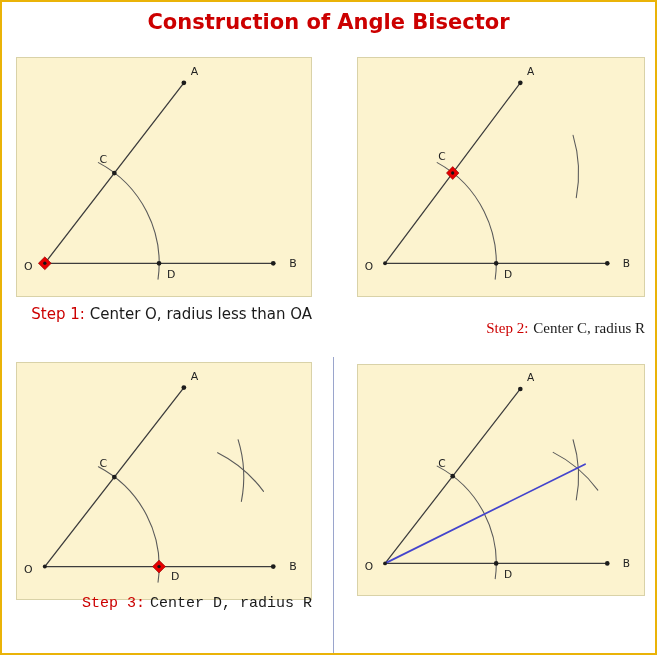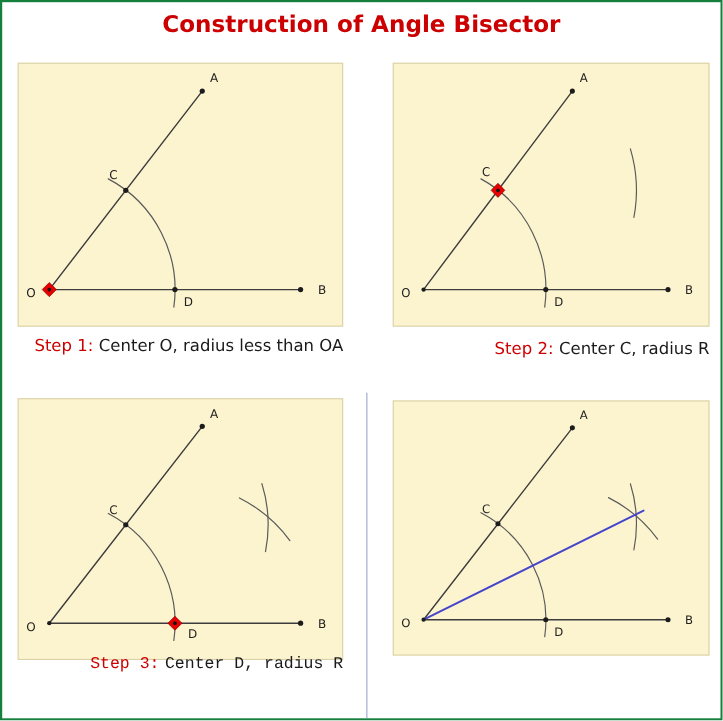--- a/index.html
+++ b/index.html
@@ -1,21 +1,21 @@
 <!DOCTYPE html>
 <html><head>
 <meta charset="utf-8">
 <style>
   html,body{margin:0;padding:0;background:#fff;}
   .page{
     position:relative;
     width:657px;height:655px;
     box-sizing:border-box;
     background:#ffffff;
-    border:2px solid #15803d;
+    border:2px solid #eab308;
     font-family:"DejaVu Sans","Liberation Sans",sans-serif;
     overflow:hidden;
   }
   .title{
     position:absolute;top:8px;left:0;width:100%;
     margin:0;text-align:center;
     font-size:21px;font-weight:bold;color:#cc0000;
   }
   .panel{
     position:absolute;
@@ -27,21 +27,21 @@
   .p2{left:355px;top:55px;width:288px;height:240px;}
   .p3{left:14px;top:360px;width:296px;height:238px;}
   .p4{left:355px;top:362px;width:288px;height:232px;}
   .panel svg{width:100%;height:100%;display:block;}
   .caption{
     position:absolute;
     text-align:right;
     font-size:15px;color:#1a1a1a;
   }
   .cap1{left:14px;top:303px;width:296px;}
-  .cap2{left:355px;top:306px;width:288px;}
+  .cap2{left:355px;top:318px;width:288px;font-family:Liberation Serif, serif;}
   .cap3{left:14px;top:593px;width:296px;font-family:Liberation Mono, monospace;}
   .cap4{left:355px;top:617px;width:288px;}
   .step-label{color:#cc0000;margin-right:5px;}
   .divider{
     position:absolute;left:331px;top:355px;bottom:0;width:1px;
     background:#9aa5cc;
   }
   
   .ln{stroke:#3c3c3c;stroke-width:1.3;fill:none;stroke-linecap:round;}
   .arc{stroke:#5a5a5a;stroke-width:1.1;fill:none;stroke-linecap:round;}

